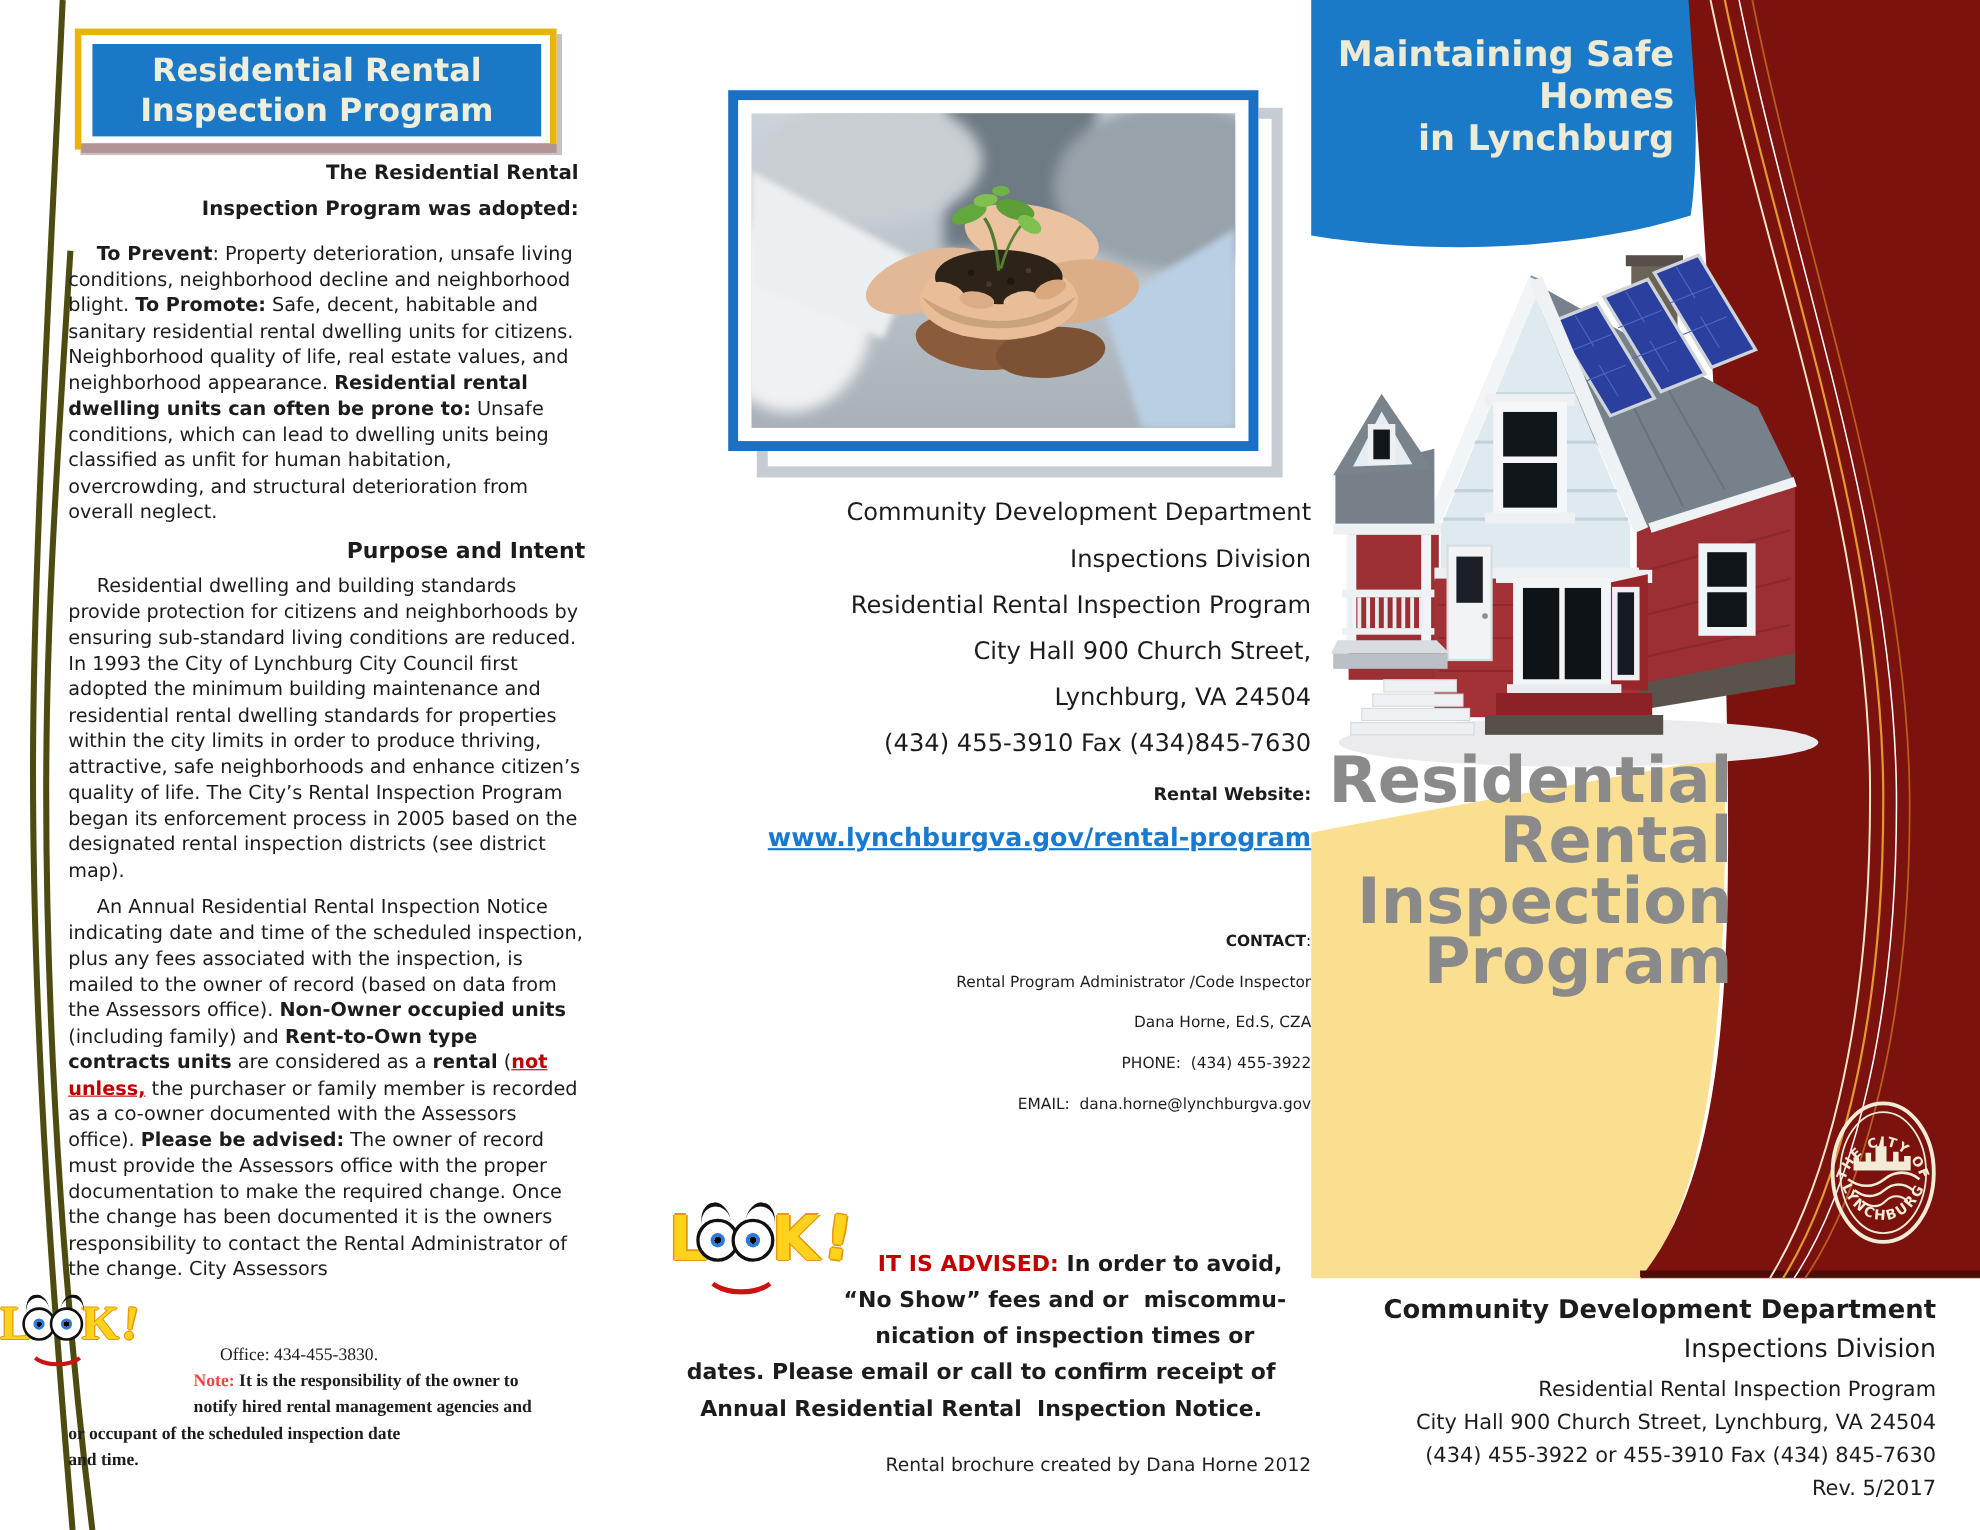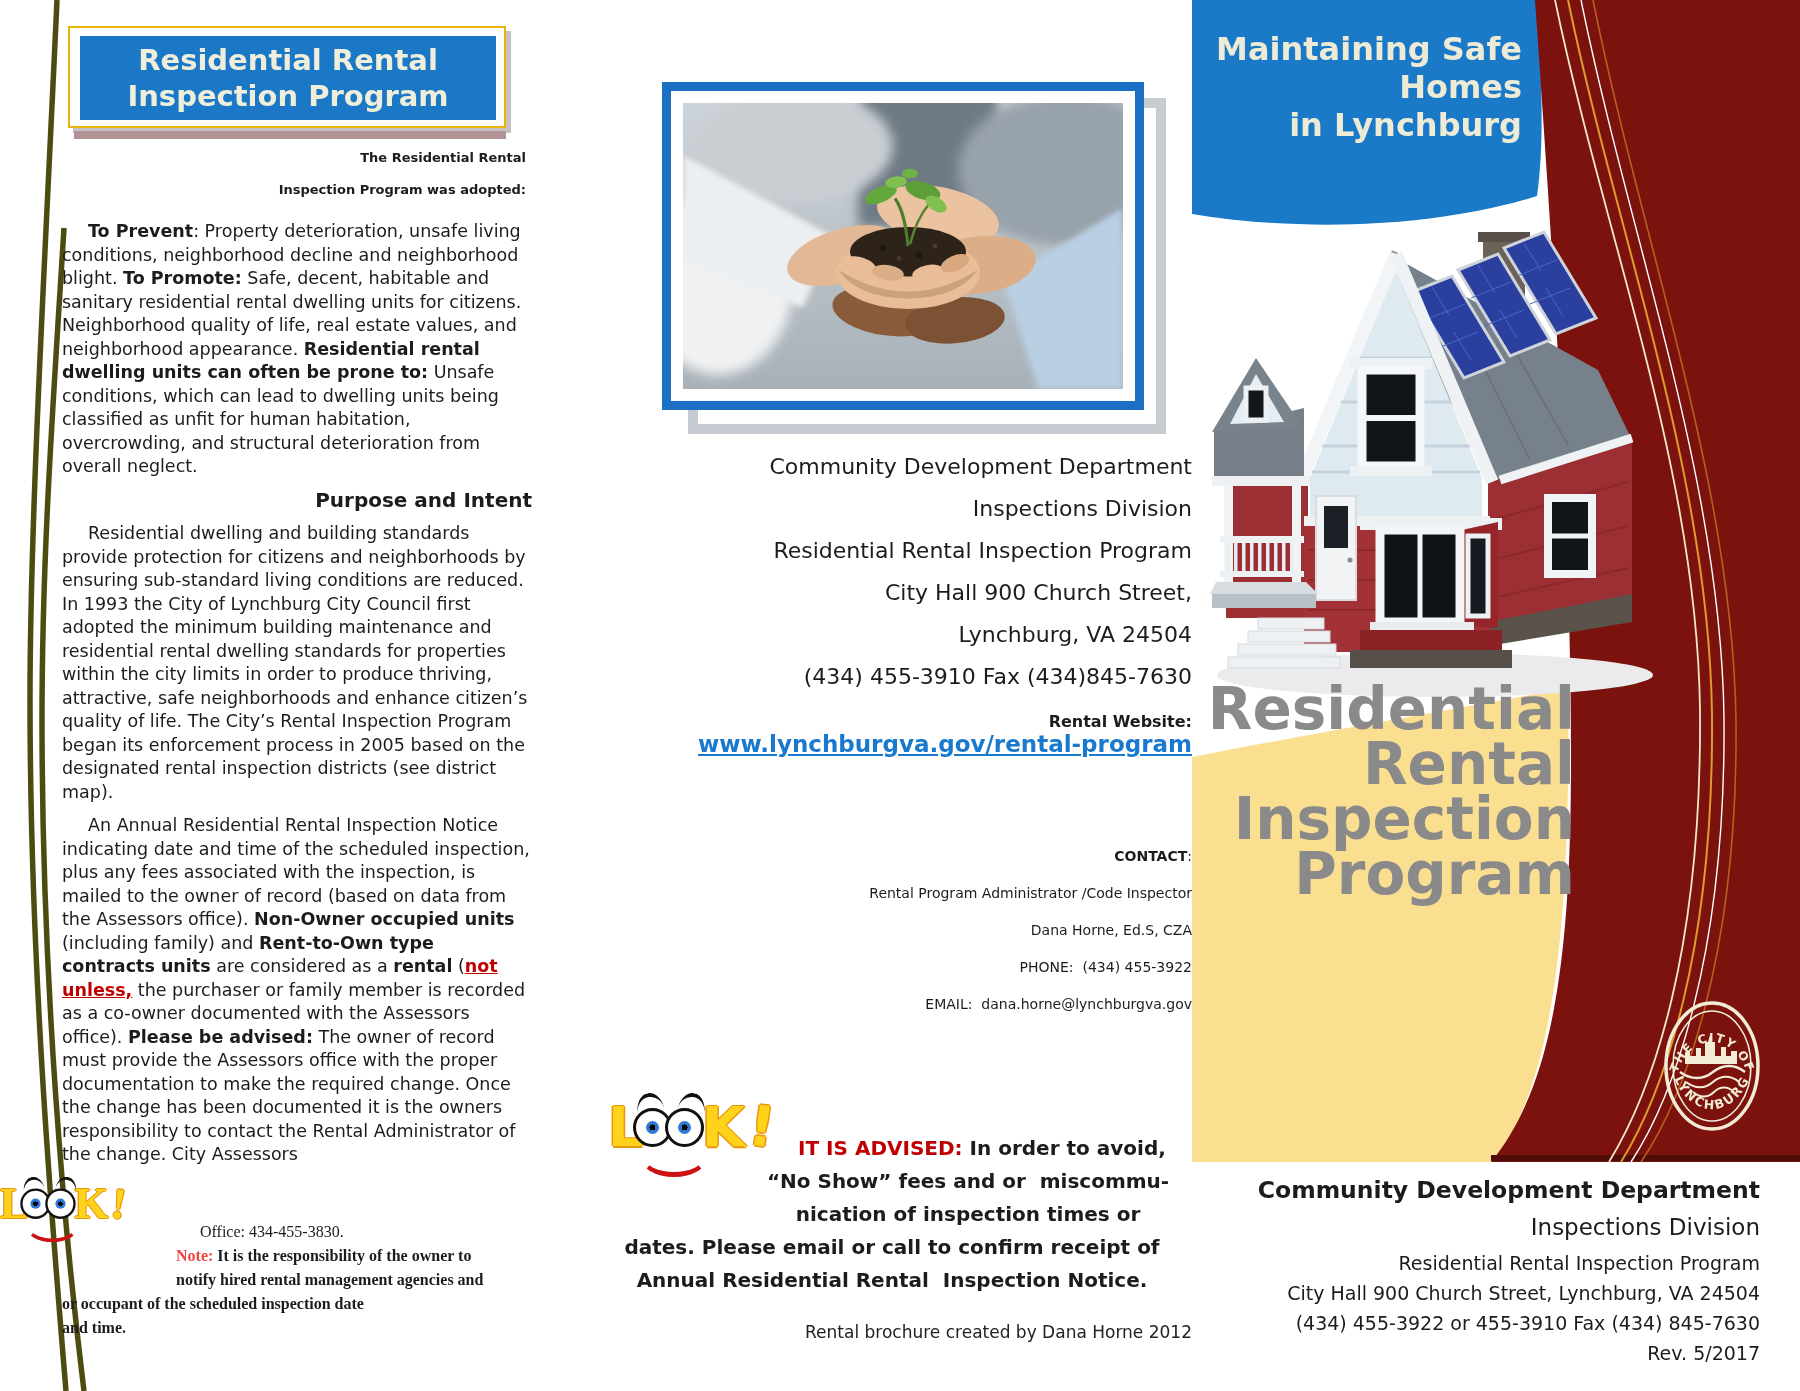--- a/index.html
+++ b/index.html
@@ -7,26 +7,26 @@
           font-family:"DejaVu Sans", sans-serif;color:#1c1c1c;}
   .abs{position:absolute;}
   .pre{white-space:pre-line;}
   .prew{white-space:pre-wrap;}
   .center{text-align:right;}
   .bold{font-weight:bold;}
 
   
   #olive-lines{left:0;top:0;width:140px;height:1391px;z-index:1;}
   #hdr-frame{left:68px;top:26px;width:438px;box-sizing:border-box;background:#ffffff;
-             border:2px solid #eab308;box-shadow:5px 5px 0 rgba(130,120,120,.45);
+             border:6px solid #eab308;box-shadow:5px 5px 0 rgba(130,120,120,.45);
              padding:8px 8px 6px 10px;z-index:2;}
   #hdr-blue{background:#1b78c6;color:#efeeda;font-weight:bold;font-size:29px;line-height:36px;
             text-align:center;padding:6px 0;}
   #hdr-underline{left:74px;top:131px;width:432px;height:8px;background:#b29496;z-index:2;}
-  #adopted{left:56px;top:142px;width:470px;font-size:13px;font-weight:bold;line-height:32px;z-index:2;}
+  #adopted{left:56px;top:142px;width:470px;font-size:18px;font-weight:bold;line-height:32px;z-index:2;}
   #left-body{left:62px;top:210px;width:470px;font-size:17.5px;line-height:23.5px;z-index:2;}
   #left-body p{margin:10px 0 5px 0;text-indent:26px;}
   #purpose-h{font-size:20px;margin:7px 0 5px 0;}
   .note{position:relative;margin-top:4px;font-size:16px;line-height:24px;font-family:Liberation Serif, serif;}
   .note-spacer{float:left;width:114px;height:80px;}
   
   .look{position:absolute;display:flex;align-items:center;z-index:5;height:70px;}
   .look-letter{font-weight:bold;font-size:56px;color:#ffd21c;line-height:60px;
     text-shadow:-1.5px 0 #e8960a,1.5px 0 #e8960a,0 -1.5px #e8960a,0 1.5px #e8960a;}
   .look-eyes{position:relative;display:flex;margin:0 -2px 0 -4px;}
@@ -43,21 +43,21 @@
   .look-sm{transform:scale(.78);transform-origin:top left;}
 
   
   #photo-back{left:688px;top:98px;width:458px;height:316px;border:10px solid #c7ccd2;background:#fdfdfd;z-index:2;}
   #photo-frame{left:662px;top:82px;width:440px;height:286px;border:9px solid #1b70c4;background:#ffffff;
                padding:12px;z-index:3;}
   #photo-frame svg{display:block;width:100%;height:100%;}
   #org-block{left:608px;top:446px;width:584px;font-size:22px;line-height:42px;z-index:2;}
   #website-block{left:608px;top:712px;width:584px;z-index:2;}
   #website-label{font-size:16px;font-weight:bold;}
-  #website-url{font-size:23px;font-weight:bold;color:#1879cf;text-decoration:underline;display:inline-block;}
+  #website-url{font-size:23px;font-weight:bold;color:#1879cf;text-decoration:underline;margin-top:18px;display:inline-block;}
   #contact-block{left:608px;top:838px;width:584px;font-size:14px;line-height:37px;z-index:2;}
   #advised{left:592px;top:1066px;width:600px;font-size:20px;line-height:33px;font-weight:bold;z-index:2;position:absolute;text-align:center;}
   .advised-spacer{float:left;width:152px;height:100px;}
   #credit{left:608px;top:1322px;width:584px;font-size:17px;color:#222;z-index:2;}
 
   
   #right-shapes{left:1185px;top:0;width:615px;height:1391px;z-index:1;}
   #banner{left:1192px;top:30px;width:330px;color:#edebd6;font-weight:bold;font-size:32px;line-height:38px;z-index:2;}
   #house{left:1200px;top:230px;width:488px;height:478px;z-index:2;}
   #program-title{left:1205px;top:682px;width:370px;color:#8a8a8a;font-weight:bold;font-size:58px;line-height:55px;z-index:2;}

